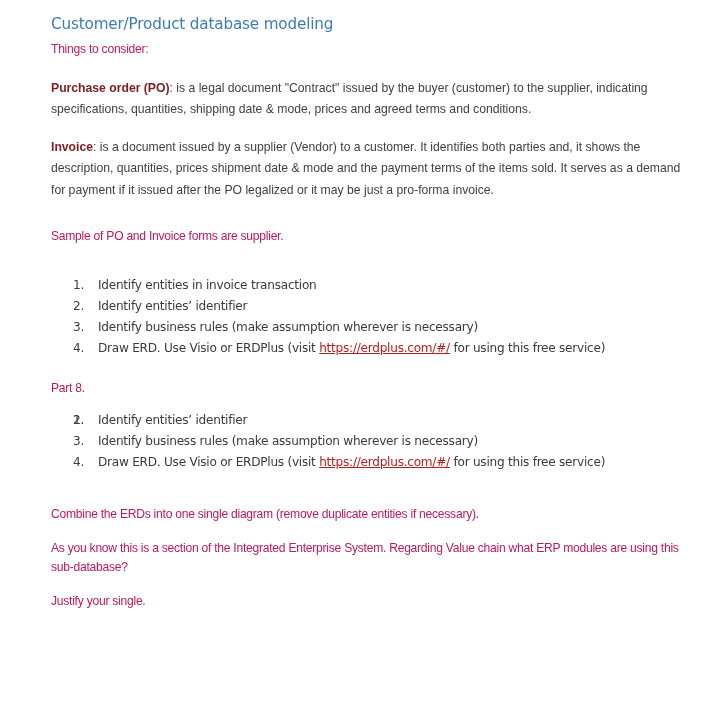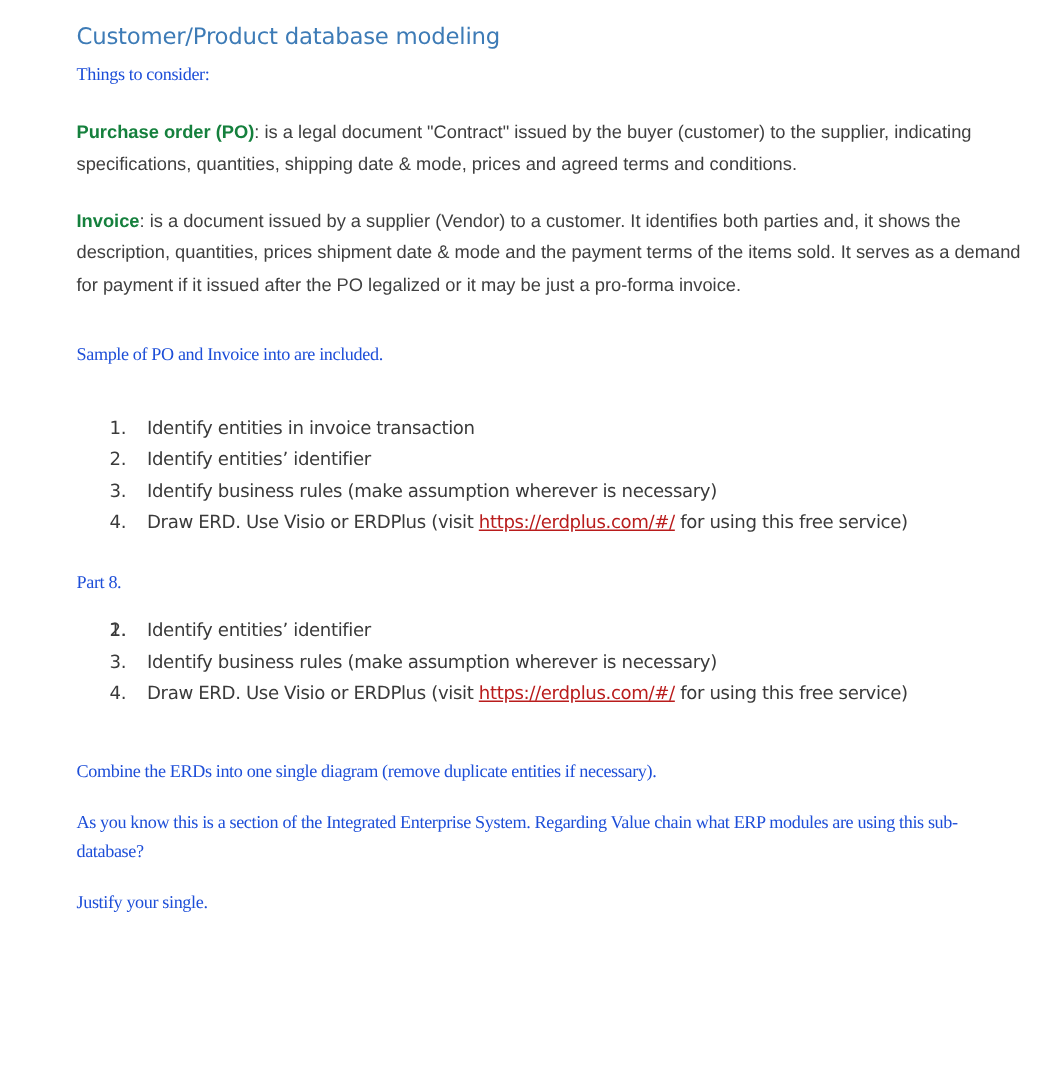--- a/index.html
+++ b/index.html
@@ -41,40 +41,40 @@
     font-weight: 400;
     color: #3d7bb6;
     letter-spacing: -0.15px;
     line-height: 20px;
     margin: 0;
     padding-top: 2px;
   }
 
   
   .p-narrow {
-    font-family: Liberation Serif, serif;
+    font-family: Liberation Sans, sans-serif;
     font-size: 12.1px;
     line-height: 19.5px;
     letter-spacing: -0.25px;
-    color: #1d4ed8;
+    color: #be185d;
     margin: 0;
   }
 
   
   .p-arial {
     font-family: "Liberation Sans", sans-serif;
     font-size: 12.2px;
     line-height: 21.5px;
     color: #3f3f3f;
     margin: 0;
     text-align: left;
   }
   .p-arial b {
     font-weight: bold;
-    color: #15803d;
+    color: #7f1d1d;
   }
 
   .gap-6  { height: 6px; }
   .gap-12 { height: 12px; }
   .gap-14 { height: 14px; }
   .gap-16 { height: 16px; }
   .gap-18 { height: 18px; }
   .gap-20 { height: 20px; }
 
   
@@ -125,21 +125,21 @@
 
     <div class="gap-16"></div>
 
     <p class="p-arial"><b>Invoice</b><span>: is a document issued by a supplier (Vendor) to a customer. It identifies both parties and, it shows the description, quantities, prices shipment date &amp; mode and the payment terms of the items sold. It serves as a demand for payment if it issued after the PO legalized or it may be just a pro-forma invoice.</span></p>
 
     <div class="gap-12"></div>
 
 
     <div class="gap-14"></div>
 
-    <p class="p-narrow">Sample of PO and Invoice into are included.</p>
+    <p class="p-narrow">Sample of PO and Invoice forms are supplier.</p>
 
     <div class="gap-16"></div>
 
 
     <div class="gap-12"></div>
 
     <ol class="num-list">
       <li><span class="li-num">1.</span><span>Identify entities in invoice transaction</span></li>
       <li><span class="li-num">2.</span><span>Identify entities’ identifier</span></li>
       <li><span class="li-num">3.</span><span>Identify business rules (make assumption wherever is necessary)</span></li>

